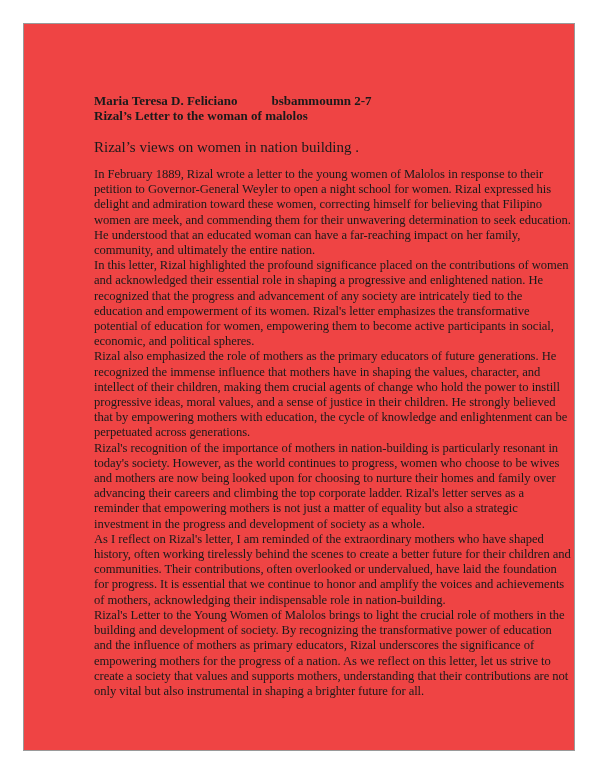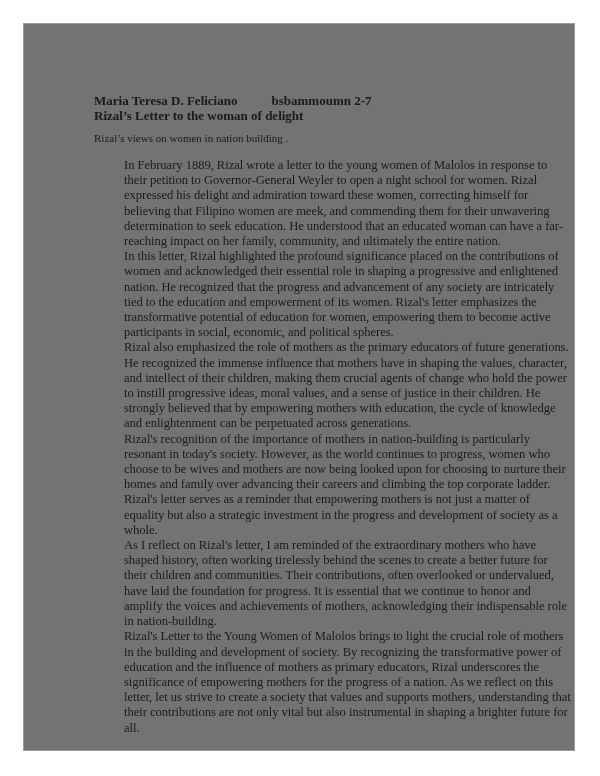--- a/index.html
+++ b/index.html
@@ -14,67 +14,66 @@
       overflow: hidden;
     }
     .page {
       position: absolute;
       left: 23px;
       top: 23px;
       width: 552px;
       height: 728px;
       border: 1px solid #9a9a9a;
       box-sizing: border-box;
-      background: #737373;
+      background: #ef4444;
     }
     .content {
       position: absolute;
       left: 70px;
       top: 69px;
       width: 478px;
       font-family: "DejaVu Serif", "Liberation Serif", serif;
       color: #1a1a1a;
     }
     .header-line {
       font-family: "Liberation Serif", "DejaVu Serif", serif;
       font-weight: bold;
       font-size: 13px;
       line-height: 15px;
       white-space: nowrap;
     }
     .header-line .code {
       margin-left: 34px;
     }
     .subtitle {
-      margin-top: 8px;
+      margin-top: 17px;
       font-family: "Liberation Serif", "DejaVu Serif", serif;
-      font-size: 11px;
+      font-size: 15px;
       line-height: 15px;
     }
     .body-text {
       margin-top: 12px;
       font-family: "Liberation Serif", "DejaVu Serif", serif;
       font-size: 12.6px;
       line-height: 15.2px;
       letter-spacing: -0.05px;
-      margin-left: 30px;
     }
     .body-text p {
       margin: 0;
     }
   </style>
 </head>
 <body>
 
 <div class="page">
   <div class="content">
     <div class="header-line">
       <span>Maria Teresa D. Feliciano</span><span class="code">bsbammoumn 2-7</span>
     </div>
-    <div class="header-line">Rizal’s Letter to the woman of delight</div>
+    <div class="header-line">Rizal’s Letter to the woman of malolos</div>
 
     <div class="subtitle">Rizal’s views on women in nation building .</div>
 
     <div class="body-text">
       <p>In February 1889, Rizal wrote a letter to the young women of Malolos in response to their petition to Governor-General Weyler to open a night school for women. Rizal expressed his delight and admiration toward these women, correcting himself for believing that Filipino women are meek, and commending them for their unwavering determination to seek education. He understood that an educated woman can have a far-reaching impact on her family, community, and ultimately the entire nation.</p>
       <p>In this letter, Rizal highlighted the profound significance placed on the contributions of women and acknowledged their essential role in shaping a progressive and enlightened nation. He recognized that the progress and advancement of any society are intricately tied to the education and empowerment of its women. Rizal's letter emphasizes the transformative potential of education for women, empowering them to become active participants in social, economic, and political spheres.</p>
       <p>Rizal also emphasized the role of mothers as the primary educators of future generations. He recognized the immense influence that mothers have in shaping the values, character, and intellect of their children, making them crucial agents of change who hold the power to instill progressive ideas, moral values, and a sense of justice in their children. He strongly believed that by empowering mothers with education, the cycle of knowledge and enlightenment can be perpetuated across generations.</p>
       <p>Rizal's recognition of the importance of mothers in nation-building is particularly resonant in today's society. However, as the world continues to progress, women who choose to be wives and mothers are now being looked upon for choosing to nurture their homes and family over advancing their careers and climbing the top corporate ladder. Rizal's letter serves as a reminder that empowering mothers is not just a matter of equality but also a strategic investment in the progress and development of society as a whole.</p>
       <p>As I reflect on Rizal's letter, I am reminded of the extraordinary mothers who have shaped history, often working tirelessly behind the scenes to create a better future for their children and communities. Their contributions, often overlooked or undervalued, have laid the foundation for progress. It is essential that we continue to honor and amplify the voices and achievements of mothers, acknowledging their indispensable role in nation-building.</p>
       <p>Rizal's Letter to the Young Women of Malolos brings to light the crucial role of mothers in the building and development of society. By recognizing the transformative power of education and the influence of mothers as primary educators, Rizal underscores the significance of empowering mothers for the progress of a nation. As we reflect on this letter, let us strive to create a society that values and supports mothers, understanding that their contributions are not only vital but also instrumental in shaping a brighter future for all.</p>

